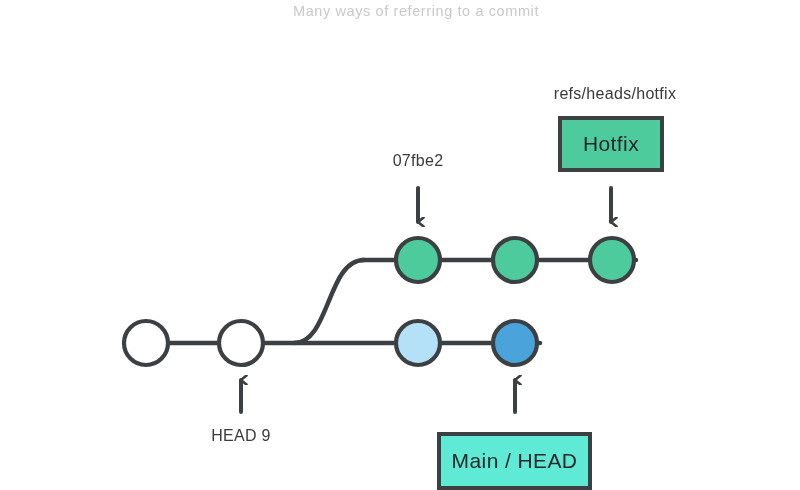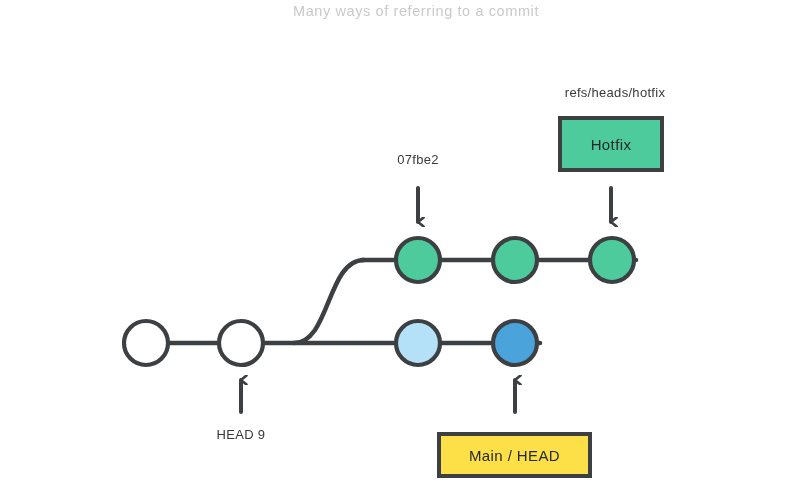--- a/index.html
+++ b/index.html
@@ -36,21 +36,21 @@
     top: 0;
     width: 800px;
     text-align: center;
     font-size: 14.5px;
     letter-spacing: 0.6px;
     color: #c9c9c9;
     line-height: 22px;
   }
   
   .node-label {
-    font-size: 13px;
+    font-size: 16px;
     color: #3a3a3a;
     letter-spacing: 0.3px;
   }
   #label-hotfix-ref {
     left: 545px;
     top: 85px;
     width: 140px;
     text-align: center;
   }
   #label-commit-sha {
@@ -65,37 +65,37 @@
     width: 120px;
     text-align: center;
   }
   
   .tag-box {
     box-sizing: border-box;
     border: 4px solid #3c4043;
     display: flex;
     align-items: center;
     justify-content: center;
-    font-size: 15px;
+    font-size: 21px;
     letter-spacing: 0.4px;
     color: #26292b;
   }
   #box-hotfix {
     left: 558px;
     top: 116px;
     width: 106px;
     height: 56px;
     background: #4ecb9d;
   }
   #box-main-head {
     left: 437px;
     top: 432px;
     width: 155px;
-    height: 46px;
-    background: #fde047;
+    height: 58px;
+    background: #5eead4;
   }
   
   #watermark {
     left: 640px;
     top: 443px;
     width: 150px;
     font-size: 19px;
     color: #e2e2e2;
     letter-spacing: 1px;
     font-family: "DejaVu Sans", sans-serif;

